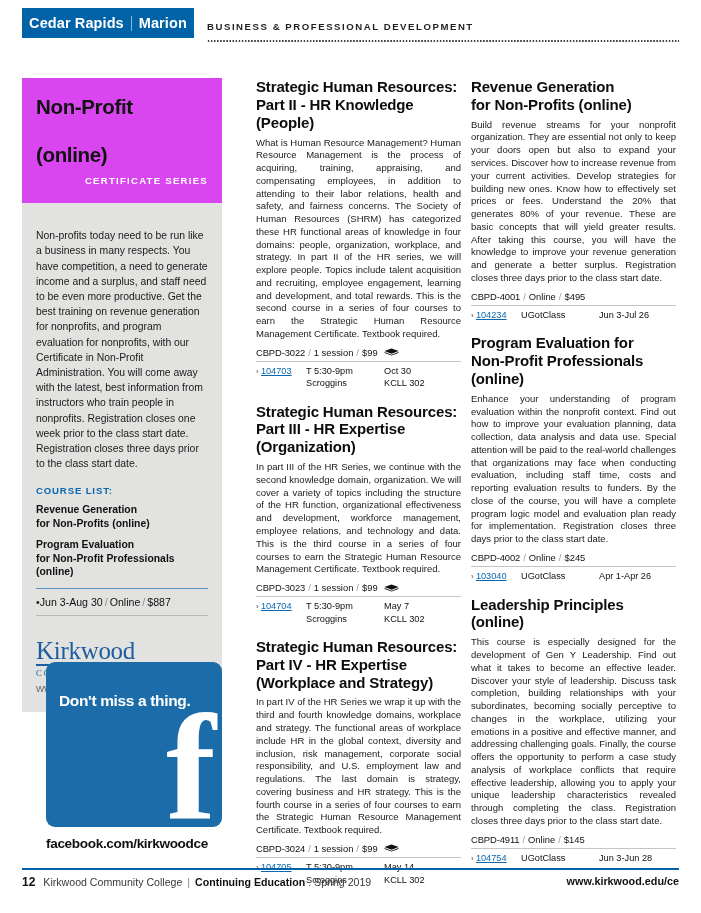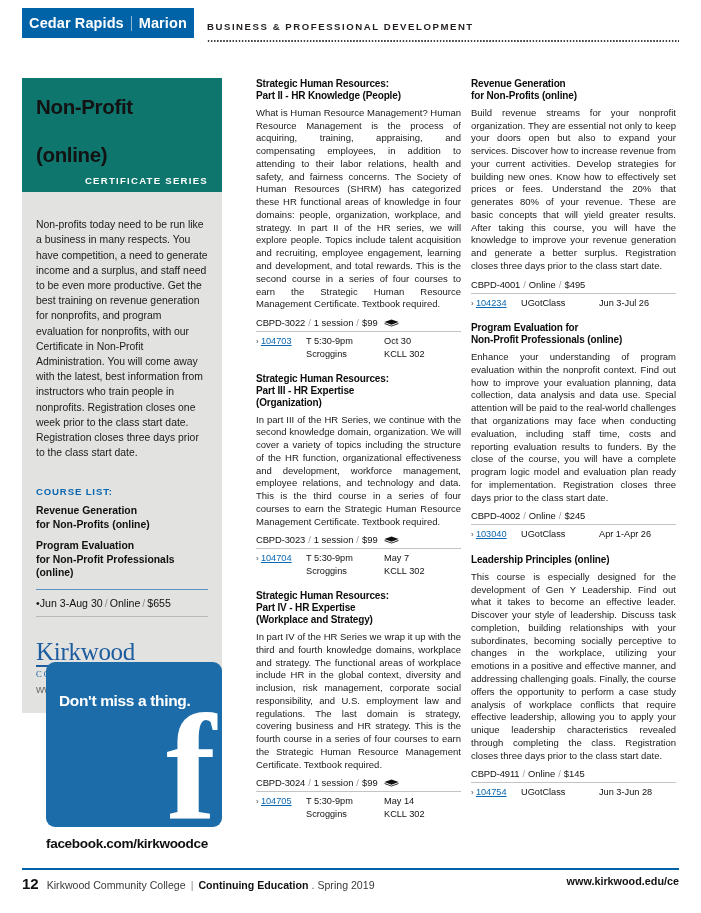--- a/index.html
+++ b/index.html
@@ -38,38 +38,38 @@
     position: absolute; left: 207px; top: 40px; width: 472px; height: 2px;
     background-image: radial-gradient(circle, #231f20 0.8px, transparent 0.9px);
     background-size: 3.1px 2px;
     background-repeat: repeat-x;
     opacity: .85;
   }
 
   
   .sidebar { position: absolute; left: 22px; top: 78px; width: 200px; }
   .sb-green {
-    background: #0f766e;
-    padding: 17px 14px 6px 14px;
+    background: #d946ef;
+    padding: 17px 14px 17px 14px;
   }
   .sb-green h1 {
     font-size: 20.5px; line-height: 1.16; font-weight: bold;
     color: #121212; letter-spacing: -0.35px;
   }
   .sb-cert {
     text-align: right; color: #ffffff; font-weight: bold;
     font-size: 9.6px; letter-spacing: 1.25px; margin-top: 9px;
   }
   .sb-grey { background: #e2e2e0; padding: 25px 14px 14px 14px; }
   .sb-intro {
     font-size: 10.4px; line-height: 1.46; color: #1a1a1a;
   }
   .sb-courselist-label {
     color: #0a67b0; font-weight: bold; font-size: 9.6px;
-    letter-spacing: .85px; margin-top: 26px; margin-bottom: 7px;
+    letter-spacing: .85px; margin-top: 14px; margin-bottom: 7px;
   }
   .sb-course {
     font-size: 10.4px; font-weight: bold; line-height: 1.3;
     margin-bottom: 8px; color: #111;
   }
   .sb-hr-blue { height: 1.5px; background: #5b92c4; margin: 9px 0 7px 0; }
   .sb-date {
     font-size: 10.6px; color: #111; font-weight: 500;
   }
   .sb-date .sep { color: #8d8d8d; padding: 0 2px; }
@@ -118,21 +118,21 @@
     margin-top: 9px; font-weight: bold; font-size: 13.6px;
     color: #111; letter-spacing: -.35px;
   }
 
   
   .col { position: absolute; top: 78px; width: 205px; }
   .col-mid { left: 256px; }
   .col-right { left: 471px; }
 
   .course-title {
-    font-size: 10px; font-weight: bold; line-height: 1.19;
+    font-size: 15px; font-weight: bold; line-height: 1.19;
     color: #0d0d0d; margin-bottom: 5px; letter-spacing: -.15px;
   }
   .course-desc {
     font-size: 9.5px; line-height: 1.345; text-align: justify;
     color: #1a1a1a; margin-bottom: 6px;
   }
   .course-meta {
     font-size: 9.4px; color: #111; display: flex; align-items: center;
     gap: 3px; padding-bottom: 3px;
   }
@@ -156,21 +156,21 @@
   
   .footer-rule {
     position: absolute; left: 22px; top: 868px; width: 657px; height: 1.6px;
     background: #0062a7;
   }
   .footer {
     position: absolute; left: 22px; top: 875px; width: 657px;
     display: flex; align-items: baseline;
     font-size: 10.6px; color: #3a3a3a;
   }
-  .footer .pg { font-weight: bold; color: #111; margin-right: 8px; font-size: 15px; }
+  .footer .pg { font-weight: bold; color: #111; margin-right: 8px; font-size: 12px; }
   .footer .pipe { color: #8b8b8b; padding: 0 5px; }
   .footer .ce { font-weight: bold; color: #111; }
   .footer .dot { padding: 0 3px; color: #555; }
   .footer-right {
     position: absolute; right: 0; top: 0;
     font-weight: bold; color: #111; font-size: 10.8px;
   }
 </style>
 </head>
 <body>
@@ -206,21 +206,21 @@
         <span>for Non-Profits (online)</span>
       </div>
       <div class="sb-course">
         <span>Program Evaluation</span><br>
         <span>for Non-Profit Professionals (online)</span>
       </div>
 
       <div class="sb-hr-blue"></div>
 
       <div class="sb-date">
-        <span>•</span><span>Jun 3-Aug 30</span><span class="sep">/</span><span>Online</span><span class="sep">/</span><span>$655</span>
+        <span>•</span><span>Jun 3-Aug 30</span><span class="sep">/</span><span>Online</span><span class="sep">/</span><span>$887</span>
       </div>
 
       <div class="sb-hr-grey"></div>
 
 
       <div class="kw-logo">
         <div class="kw-word">Kirkwood</div>
         <div class="kw-sub">COMMUNITY COLLEGE</div>
         <div class="kw-url"><span>www.</span><b>kirkwood.edu/ce</b></div>
       </div>

